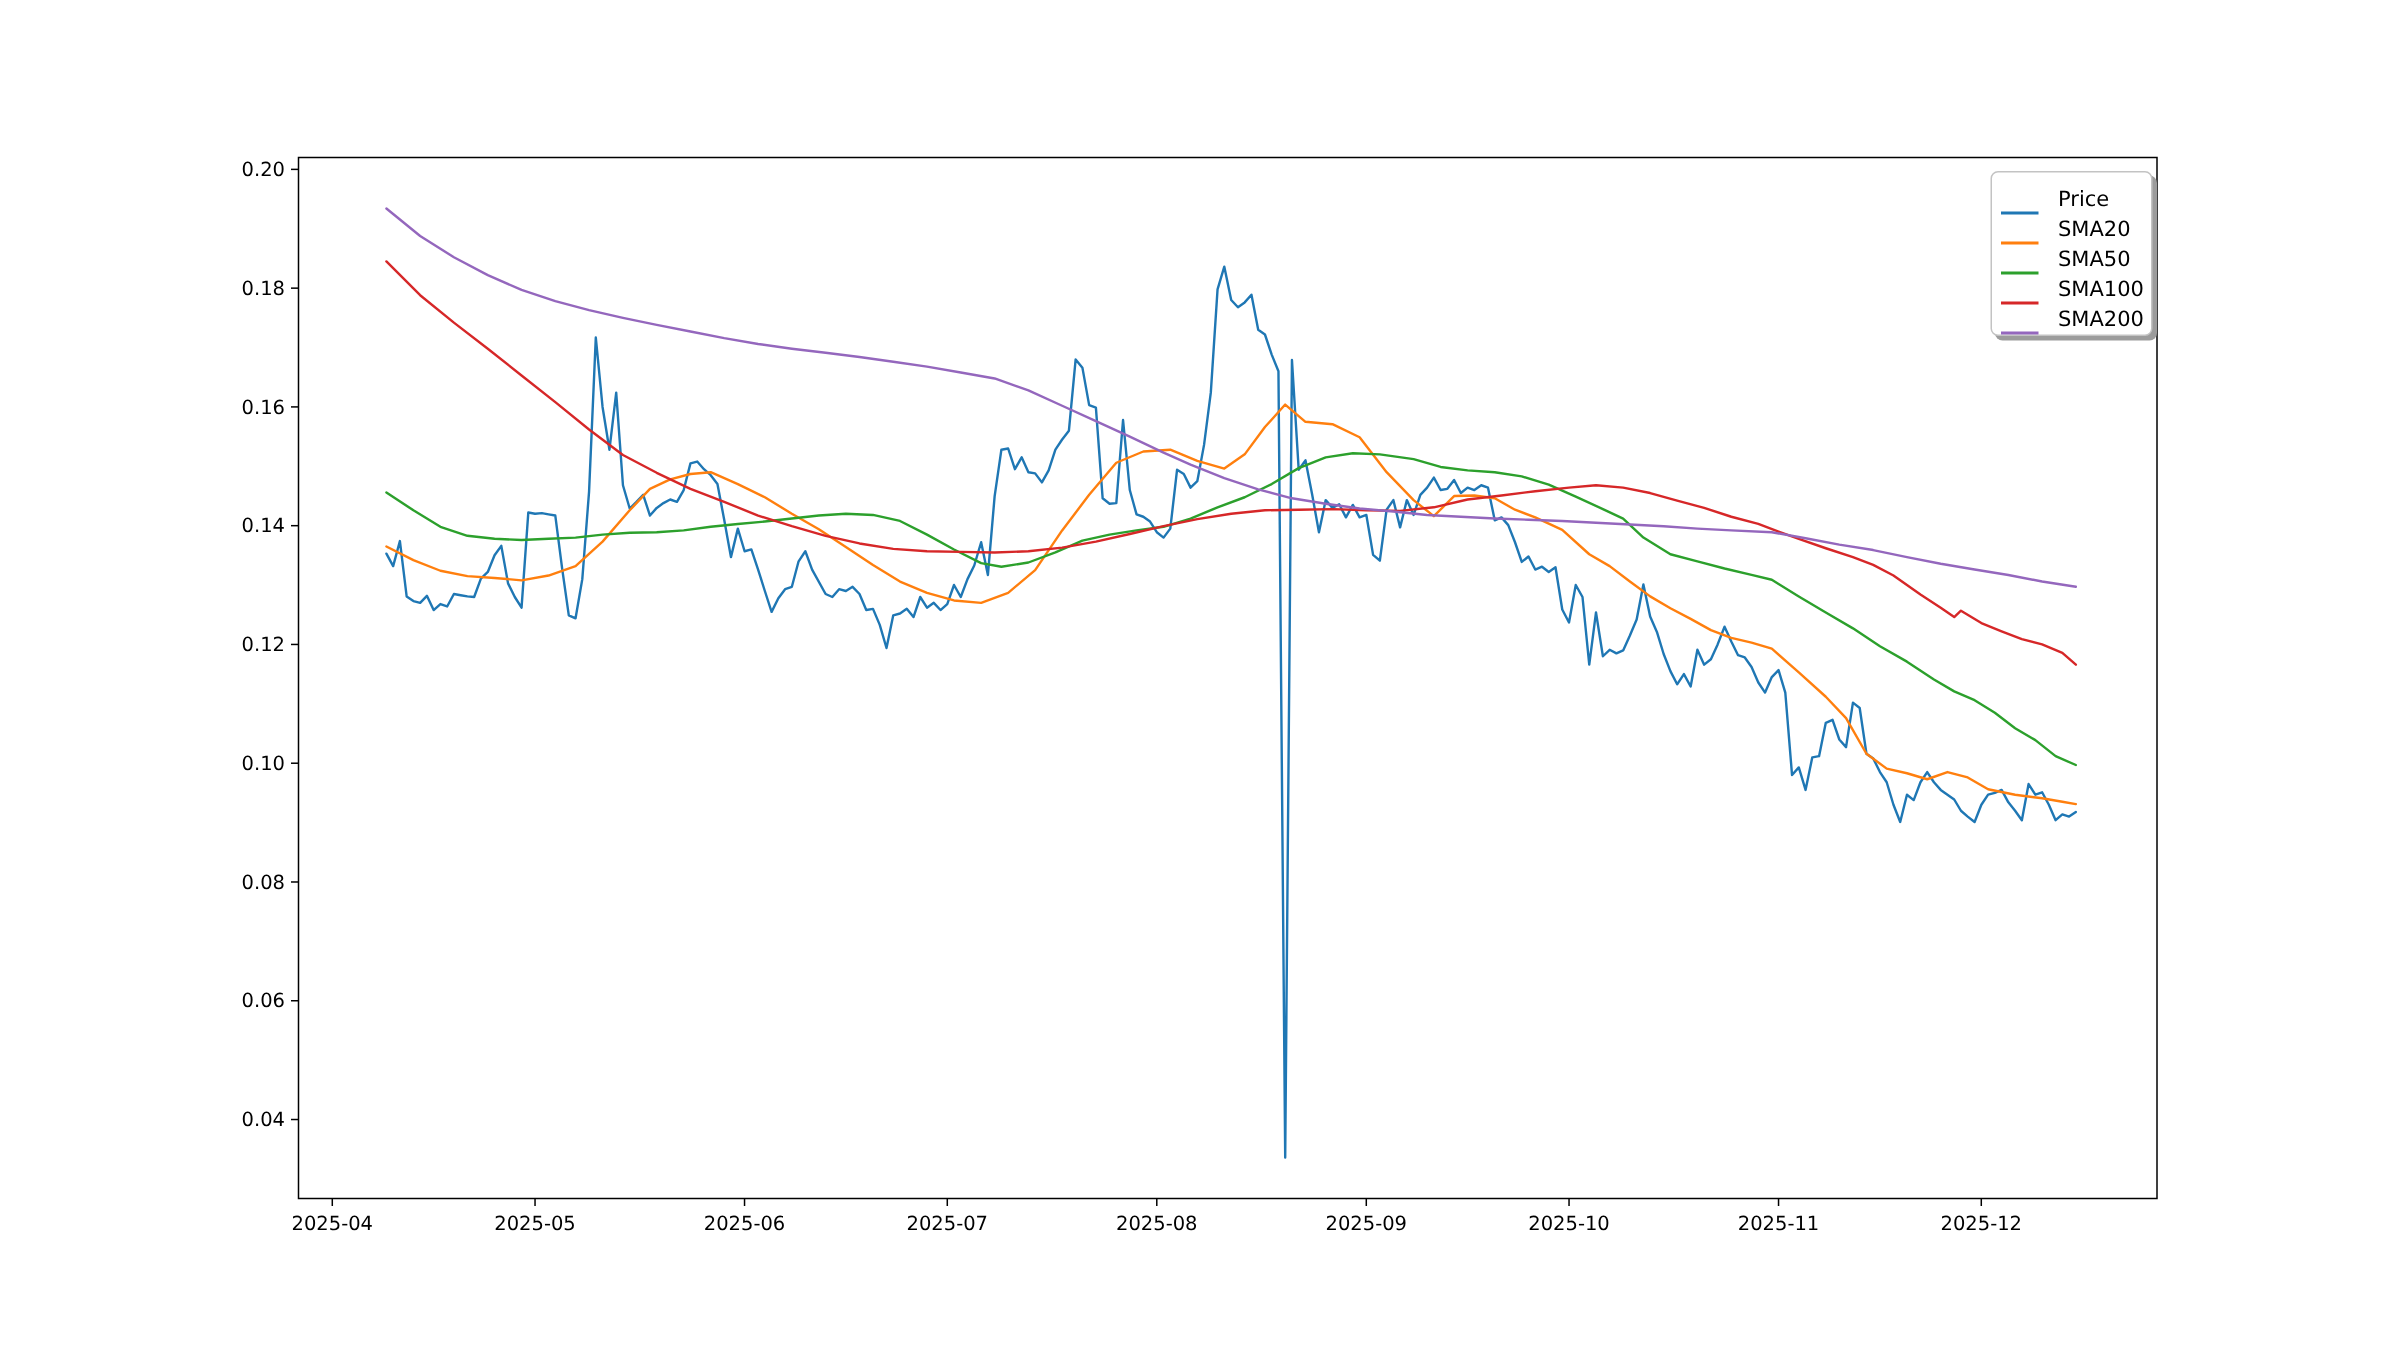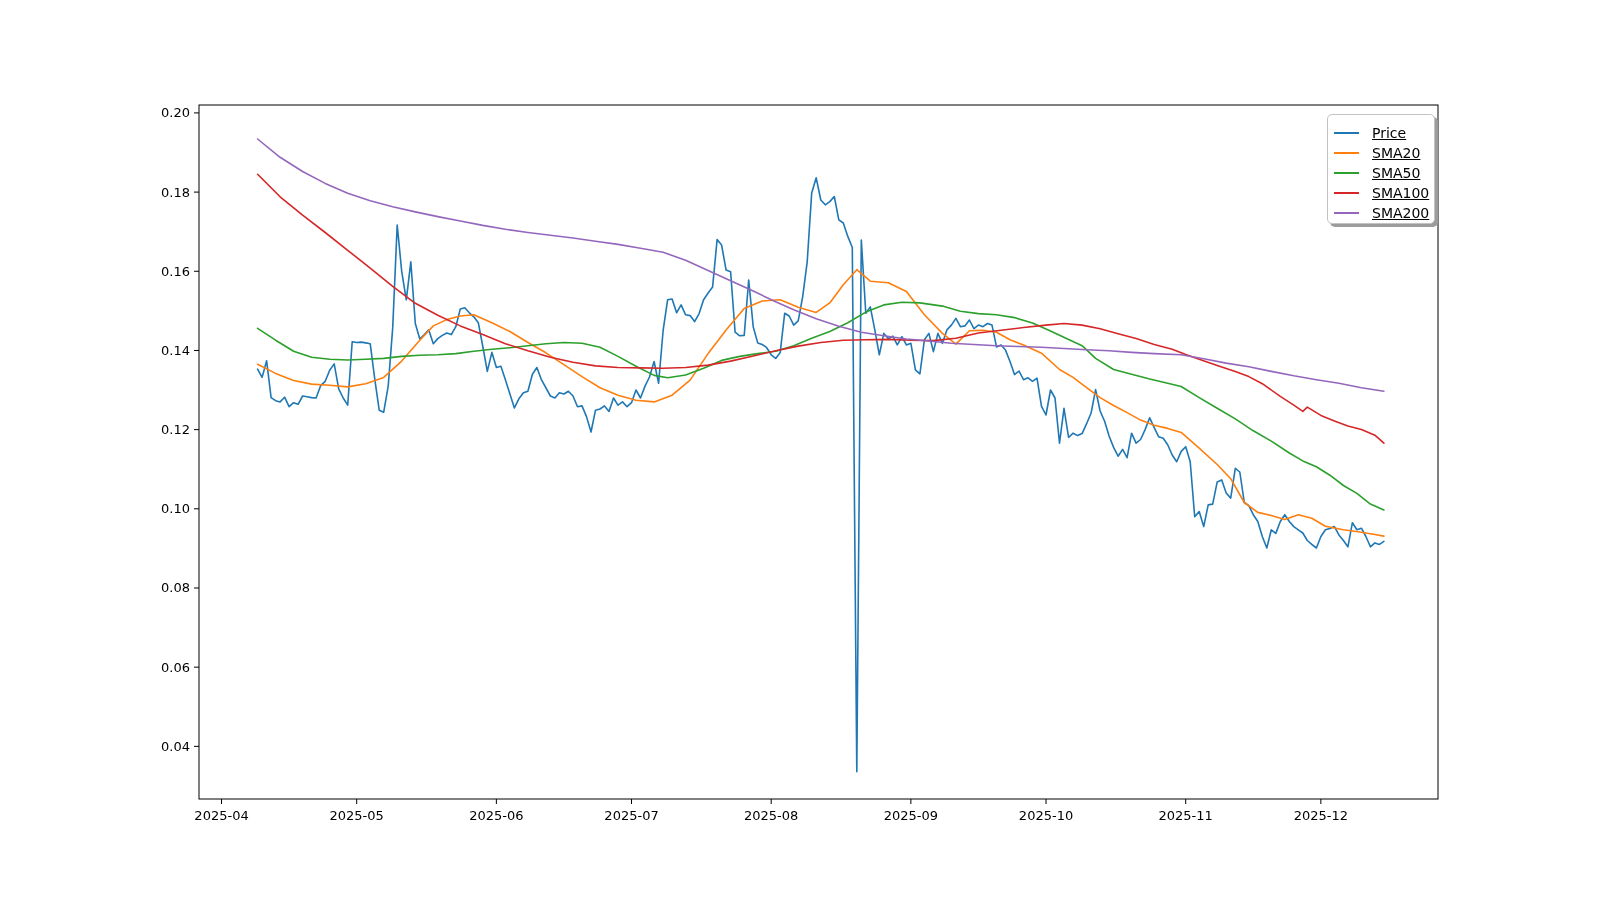--- a/index.html
+++ b/index.html
@@ -7,21 +7,21 @@
     position:relative;width:1600px;height:900px;background:#ffffff;overflow:hidden;
     font-family:"DejaVu Sans","Liberation Sans",sans-serif;
   }
   #chart{position:absolute;left:0;top:0;}
   .tick-label{font-family:"DejaVu Sans","Liberation Sans",sans-serif;font-size:13px;fill:#000000;}
   .legend{
     position:absolute;left:1327px;top:114px;width:108px;height:110px;box-sizing:border-box;
     background:#ffffff;border:1px solid #c3c3c3;border-radius:5px;
     box-shadow:3px 3px 0 #9c9c9c;padding:8px 0 0 6px;z-index:2;
   }
-  .legend-item{display:flex;align-items:center;height:20px;text-decoration:underline;}
+  .legend-item{display:flex;align-items:flex-end;height:20px;}
   .legend-line{display:inline-block;width:25px;height:0;border-top:2px solid #000;margin-right:13px;flex:0 0 auto;}
   .legend-text{font-size:14px;color:#000;line-height:20px;white-space:nowrap;}
 </style>
 </head>
 <body>
 
 <div class="figure">
   <svg id="chart" width="1600" height="900" viewBox="0 0 1600 900">
       <rect x="199" y="105" width="1239" height="694" fill="none" stroke="#000000" stroke-width="1"></rect>
       <line x1="221.52727272727273" y1="799" x2="221.52727272727273" y2="804" stroke="#000" stroke-width="1"></line>

